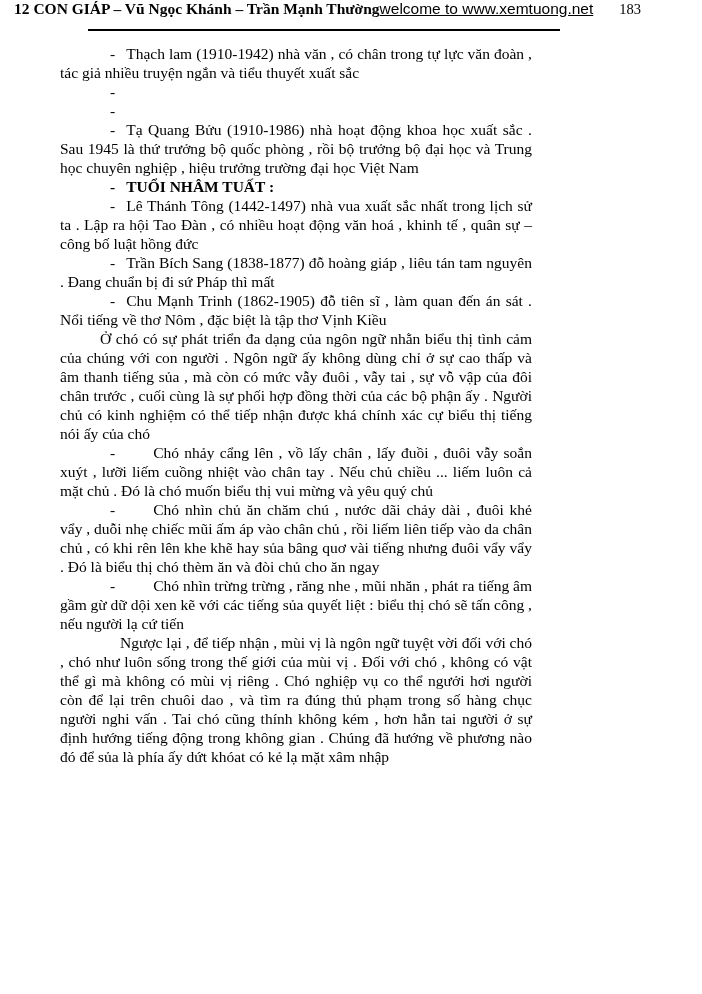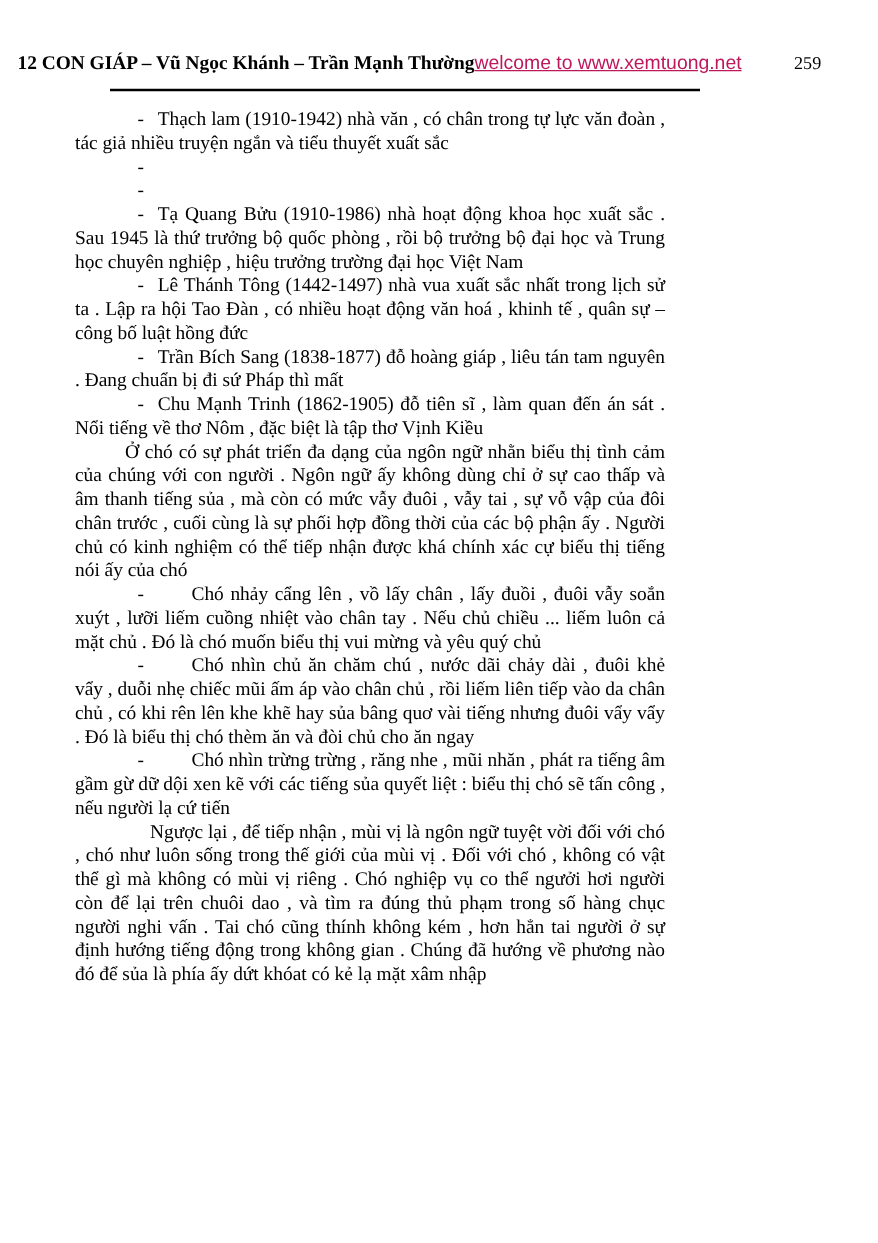--- a/index.html
+++ b/index.html
@@ -6,42 +6,41 @@
   body {
     width: 702px; height: 994px;
     font-family: "Liberation Serif", serif;
     color: #000;
     overflow: hidden;
   }
   .page {
     width: 580px; height: 994px;
     box-sizing: border-box;
     background: #ffffff;
-    padding-top: 42px;
     position: relative;
   }
   
   .header {
     display: flex;
     align-items: baseline;
     padding: 0 22px 0 14px;
     white-space: nowrap;
   }
   .h-title {
     font-weight: bold;
     font-size: 15.5px;
     flex: 1;
   }
   .h-link {
     font-family: "Liberation Sans", sans-serif;
     font-size: 15.5px;
-    color: #be185d;
+    color: #000000;
     text-decoration: underline;
     cursor: pointer;
-    margin-right: 42px;
+    margin-right: 26px;
   }
   .h-num { font-size: 14.5px; }
   .rule {
     border: none;
     border-top: 2px solid #000;
     margin: 11px 20px 0 88px;
   }
   
   .content {
     padding: 13px 48px 0 60px;
@@ -67,31 +66,32 @@
   .para-last   { text-indent: 60px; }
 </style>
 </head>
 <body>
 
 <div class="page">
 
   <div class="header">
     <span class="h-title">12 CON GIÁP – Vũ Ngọc Khánh – Trần Mạnh Thường</span>
     <a class="h-link">welcome to www.xemtuong.net</a>
-    <span class="h-num">259</span>
+    <span class="h-num">183</span>
   </div>
 
   <hr class="rule">
 
   <div class="content">
 
     <p class="bio"><span class="dash">-</span><span>Thạch lam (1910-1942) nhà văn , có chân trong tự lực văn đoàn , tác giả nhiều truyện ngắn và tiểu thuyết xuất sắc</span></p>
     <p class="bio"><span class="dash">-</span><span></span></p>
     <p class="bio"><span class="dash">-</span><span></span></p>
     <p class="bio"><span class="dash">-</span><span>Tạ Quang Bửu (1910-1986) nhà hoạt động khoa học xuất sắc . Sau 1945 là thứ trưởng bộ quốc phòng , rồi bộ trưởng bộ đại học và Trung học chuyên nghiệp , hiệu trưởng trường đại học Việt Nam</span></p>
+    <p class="bio bold"><span class="dash">-</span><span>TUỔI NHÂM TUẤT :</span></p>
     <p class="bio"><span class="dash">-</span><span>Lê Thánh Tông (1442-1497) nhà vua xuất sắc nhất trong lịch sử ta . Lập ra hội Tao Đàn , có nhiều hoạt động văn hoá , khinh tế , quân sự – công bố luật hồng đức</span></p>
     <p class="bio"><span class="dash">-</span><span>Trần Bích Sang (1838-1877) đỗ hoàng giáp , liêu tán tam nguyên . Đang chuẩn bị đi sứ Pháp thì mất</span></p>
     <p class="bio"><span class="dash">-</span><span>Chu Mạnh Trinh (1862-1905) đỗ tiên sĩ , làm quan đến án sát .  Nổi tiếng về thơ Nôm , đặc biệt là tập thơ Vịnh Kiều</span></p>
 
 
     <p class="para-plain"><span>Ở chó có sự phát triển đa dạng của ngôn ngữ nhằn biểu thị tình cảm của chúng với con người . Ngôn ngữ ấy không dùng chỉ ở sự cao thấp và âm thanh tiếng sủa , mà còn có mức vẫy đuôi , vẫy tai , sự vỗ vập của đôi chân trước , cuối cùng là sự phối hợp đồng thời của các bộ phận ấy . Người chủ có kinh nghiệm có  thể tiếp nhận được khá chính xác cự biểu thị tiếng nói ấy của chó</span></p>
     <p class="para-dash"><span class="dash">-</span><span>Chó nhảy cẩng lên , vồ lấy chân , lấy đuồi , đuôi vẫy soắn xuýt , lưỡi liếm cuồng nhiệt vào chân tay . Nếu chủ chiều ... liếm luôn cả mặt chủ . Đó là chó muốn biểu thị vui mừng và yêu quý chủ</span></p>
     <p class="para-dash"><span class="dash">-</span><span>Chó nhìn chủ ăn chăm chú , nước dãi chảy dài , đuôi khẻ vẩy  , duỗi nhẹ chiếc mũi ấm áp vào chân chủ , rồi liếm liên tiếp vào da chân chủ , có khi rên lên khe khẽ hay sủa bâng quơ vài tiếng nhưng đuôi vẩy vẩy . Đó là biểu thị chó thèm ăn và đòi chủ cho ăn ngay</span></p>
     <p class="para-dash"><span class="dash">-</span><span>Chó nhìn trừng trừng , răng nhe , mũi nhăn , phát ra tiếng âm gầm gừ dữ dội xen kẽ với các tiếng sủa quyết liệt : biểu thị chó sẽ tấn công , nếu người lạ cứ tiến</span></p>
     <p class="para-last"><span>Ngược lại , để tiếp nhận , mùi vị là ngôn ngữ tuyệt vời đối với chó , chó như luôn sống trong thế giới của mùi vị . Đối với chó , không có vật thể gì mà không có mùi vị riêng . Chó nghiệp vụ co thể ngưởi hơi người còn để lại trên chuôi dao , và tìm ra đúng thủ phạm trong số hàng chục người nghi vấn . Tai chó cũng thính không kém , hơn hẳn tai người ở sự định hướng tiếng động trong không gian . Chúng đã hướng về phương nào đó để sủa là phía ấy dứt khóat có kẻ lạ mặt xâm nhập</span></p>

